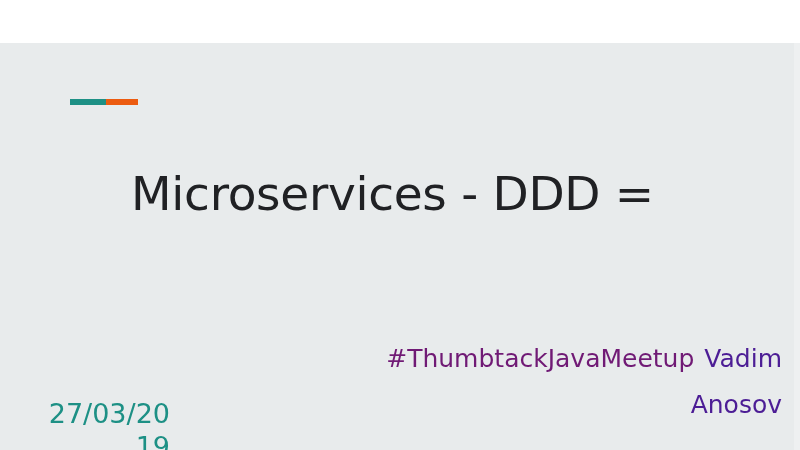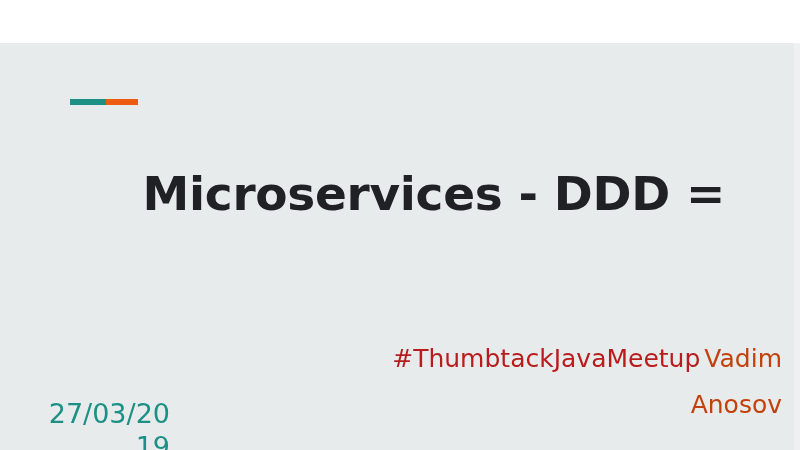--- a/index.html
+++ b/index.html
@@ -59,43 +59,43 @@
     width: 32px;
     height: 6px;
     background: #ec5b10;
   }
   
   .title-block {
     position: absolute;
     left: 60px;
     top: 165px;
     width: 665px;
-    text-align: right;
+    text-align: center;
     color: #202124;
     font-size: 47px;
-    font-weight: bold;
+    font-weight: normal;
     line-height: 1.24;
     letter-spacing: -0.3px;
   }
   
   .meta-right {
     position: absolute;
     left: 380px;
     top: 336px;
     width: 402px;
     text-align: right;
     font-size: 25px;
     line-height: 1.85;
   }
   .meta-right .hashtag {
-    color: #b91c1c;
+    color: #701a75;
   }
   .meta-right .speaker {
-    color: #c2410c;
-    margin-left: 4px;
+    color: #4c1d95;
+    margin-left: 10px;
   }
   
   .date-block {
     position: absolute;
     left: 32px;
     top: 398px;
     width: 138px;
     color: #1d9085;
     font-size: 27px;
     line-height: 1.22;

